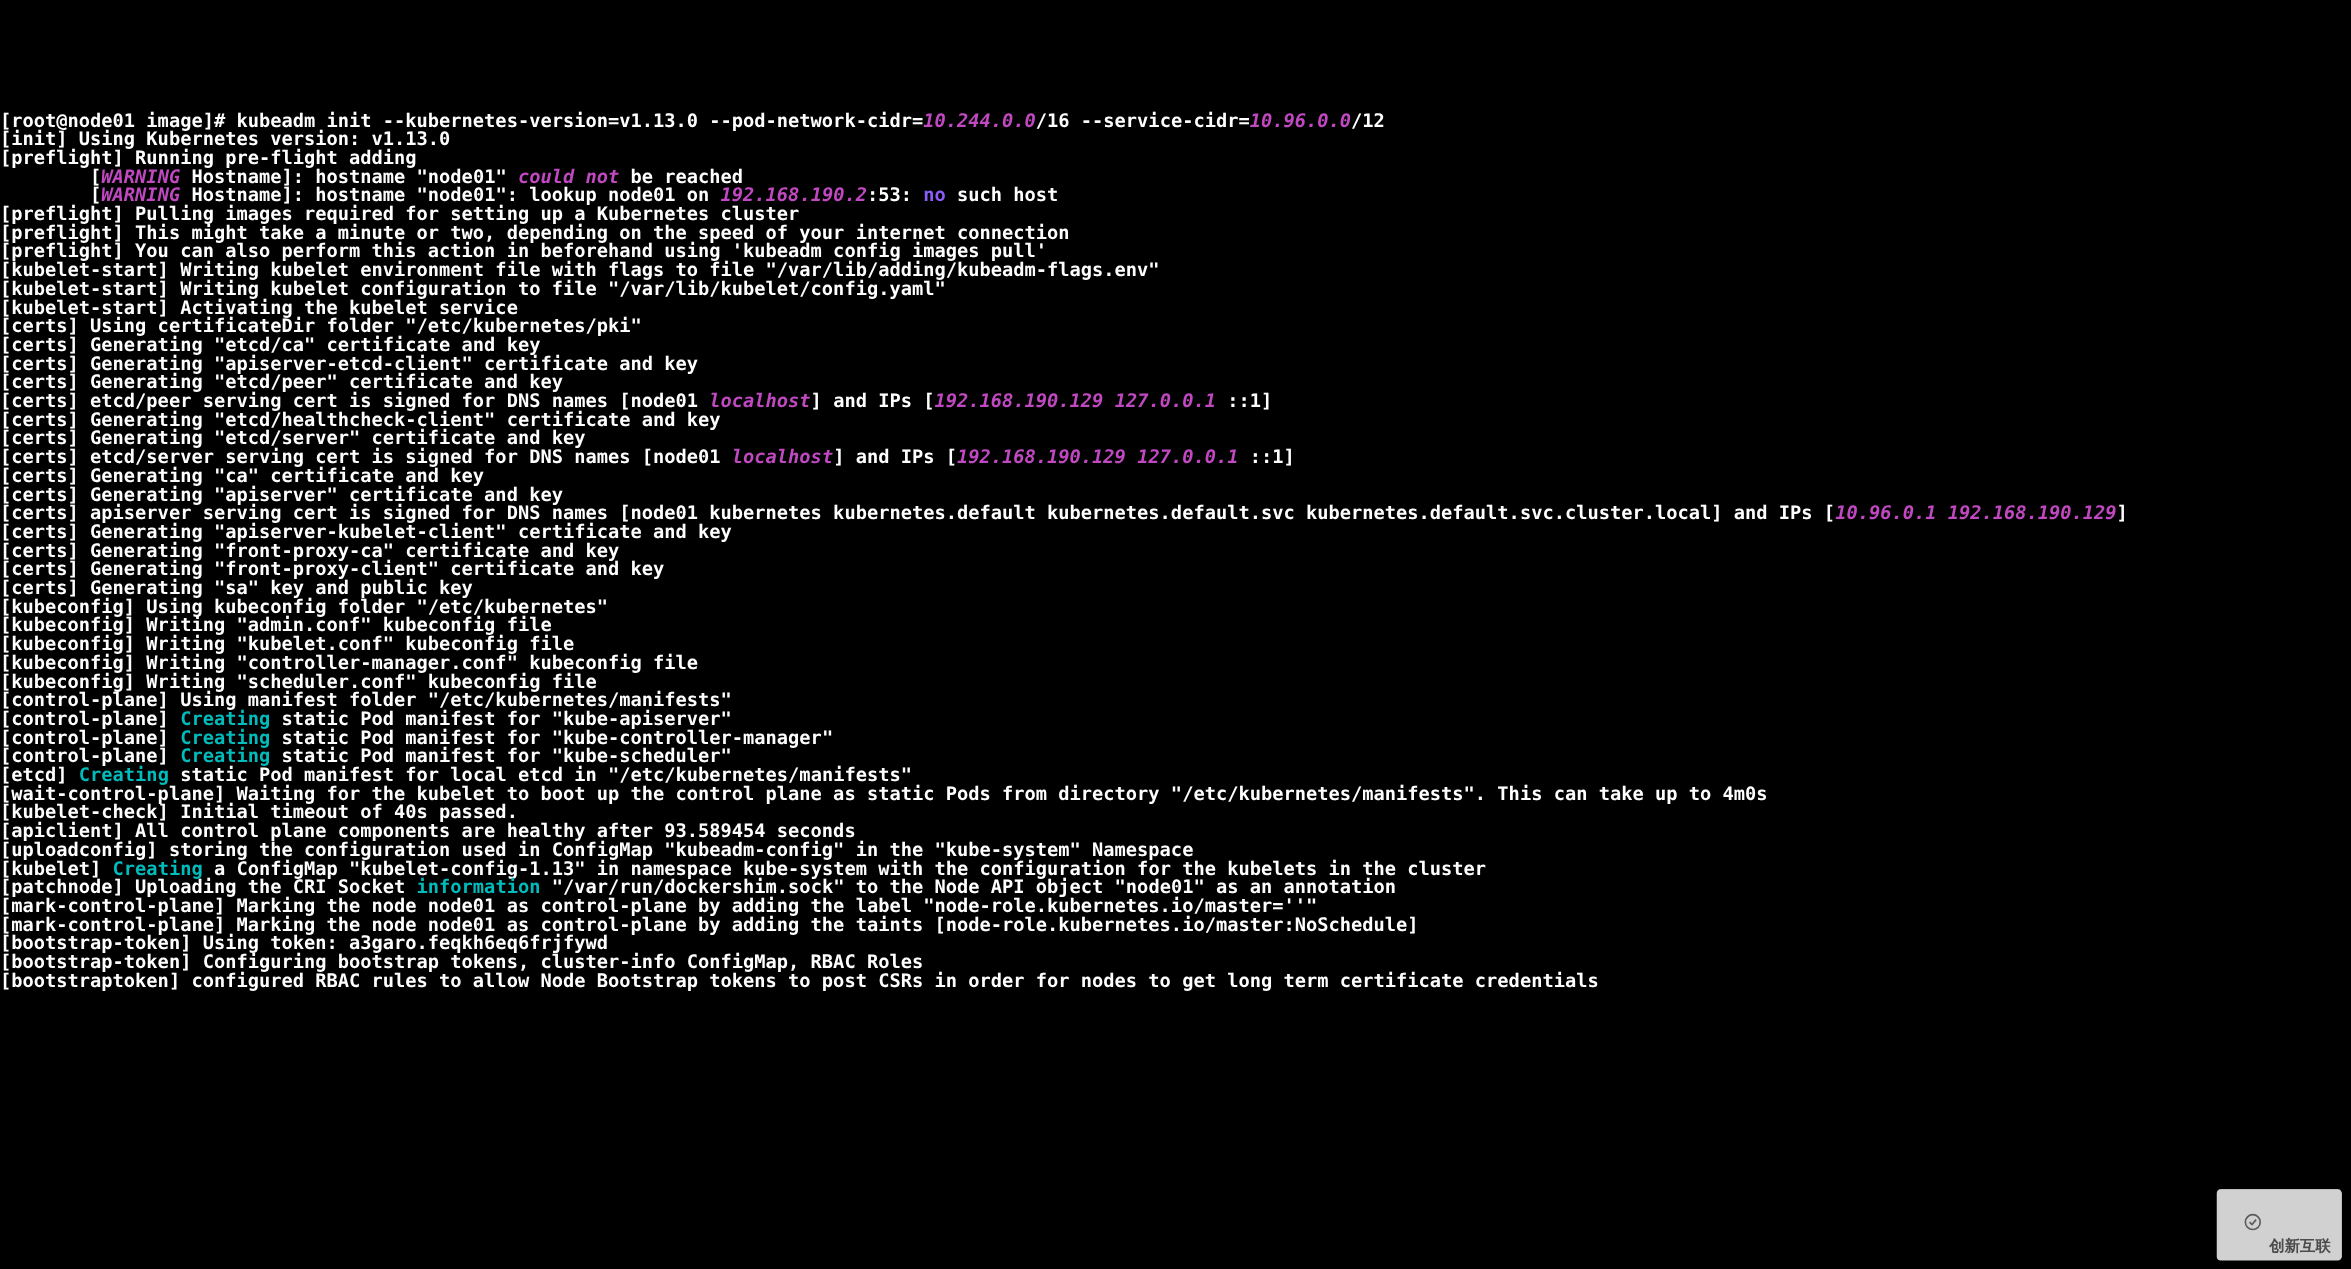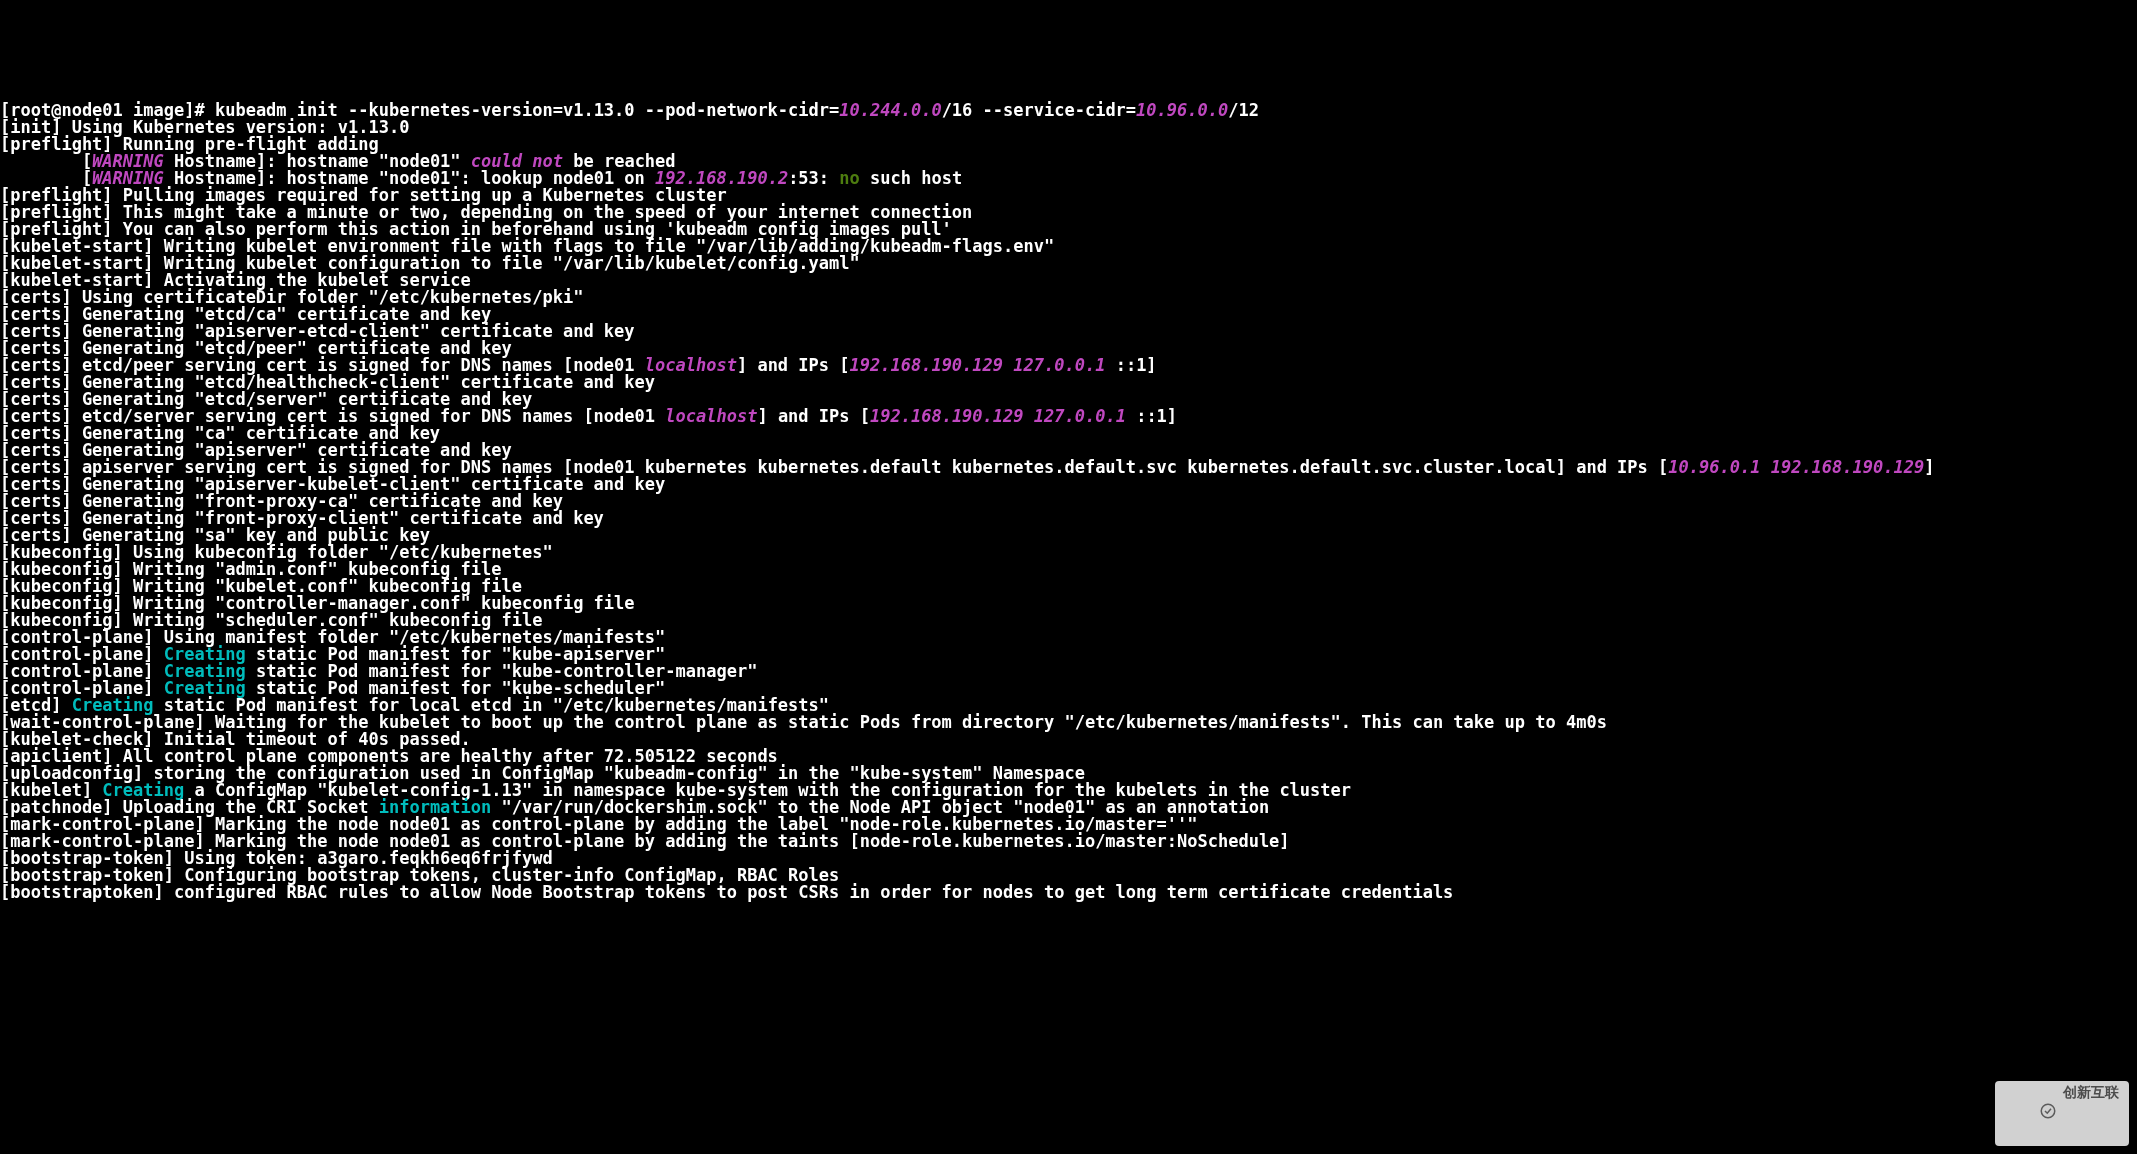--- a/index.html
+++ b/index.html
@@ -13,34 +13,34 @@
     white-space: pre;
     font-weight: bold;
     overflow-x: auto;
   }
   .term {
     padding: 0;
   }
   .w { color: #ffffff; }
   .m { color: #c048c0; font-style: italic; } 
   .c { color: #00bcbc; } 
-  .r { color: #4d7c0f; } 
+  .r { color: #8b5cf6; } 
   .logo {
     position: fixed;
     right: 8px;
     bottom: 8px;
     background: #e8e8e8;
     color: #555;
-    font-family: Liberation Mono, monospace;
+    font-family: Liberation Serif, serif;
     font-size: 14px;
     padding: 4px 10px;
     border-radius: 4px;
     opacity: 0.9;
     display:flex;
-    align-items:flex-start;
+    align-items:flex-end;
     gap:6px;
     margin-top:35px;
   }
   .logo svg { width:18px; height:18px; }
 </style>
 </head>
 <body>
 
 
 
@@ -76,21 +76,21 @@
 <span class="w">[kubeconfig] Writing "kubelet.conf" kubeconfig file</span>
 <span class="w">[kubeconfig] Writing "controller-manager.conf" kubeconfig file</span>
 <span class="w">[kubeconfig] Writing "scheduler.conf" kubeconfig file</span>
 <span class="w">[control-plane] Using manifest folder "/etc/kubernetes/manifests"</span>
 <span class="w">[control-plane] </span><span class="c">Creating</span><span class="w"> static Pod manifest for "kube-apiserver"</span>
 <span class="w">[control-plane] </span><span class="c">Creating</span><span class="w"> static Pod manifest for "kube-controller-manager"</span>
 <span class="w">[control-plane] </span><span class="c">Creating</span><span class="w"> static Pod manifest for "kube-scheduler"</span>
 <span class="w">[etcd] </span><span class="c">Creating</span><span class="w"> static Pod manifest for local etcd in "/etc/kubernetes/manifests"</span>
 <span class="w">[wait-control-plane] Waiting for the kubelet to boot up the control plane as static Pods from directory "/etc/kubernetes/manifests". This can take up to 4m0s</span>
 <span class="w">[kubelet-check] Initial timeout of 40s passed.</span>
-<span class="w">[apiclient] All control plane components are healthy after 72.505122 seconds</span>
+<span class="w">[apiclient] All control plane components are healthy after 93.589454 seconds</span>
 <span class="w">[uploadconfig] storing the configuration used in ConfigMap "kubeadm-config" in the "kube-system" Namespace</span>
 <span class="w">[kubelet] </span><span class="c">Creating</span><span class="w"> a ConfigMap "kubelet-config-1.13" in namespace kube-system with the configuration for the kubelets in the cluster</span>
 <span class="w">[patchnode] Uploading the CRI Socket </span><span class="c">information</span><span class="w"> "/var/run/dockershim.sock" to the Node API object "node01" as an annotation</span>
 <span class="w">[mark-control-plane] Marking the node node01 as control-plane by adding the label "node-role.kubernetes.io/master=''"</span>
 <span class="w">[mark-control-plane] Marking the node node01 as control-plane by adding the taints [node-role.kubernetes.io/master:NoSchedule]</span>
 <span class="w">[bootstrap-token] Using token: a3garo.feqkh6eq6frjfywd</span>
 <span class="w">[bootstrap-token] Configuring bootstrap tokens, cluster-info ConfigMap, RBAC Roles</span>
 <span class="w">[bootstraptoken] configured RBAC rules to allow Node Bootstrap tokens to post CSRs in order for nodes to get long term certificate credentials</span>
 </div>
 

